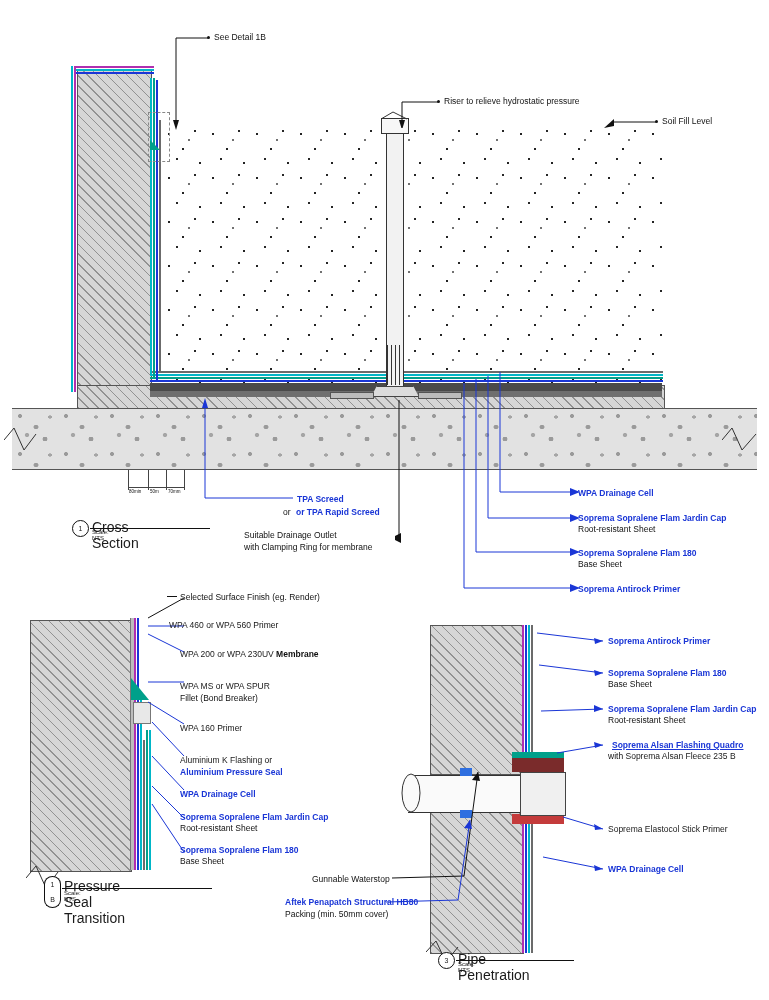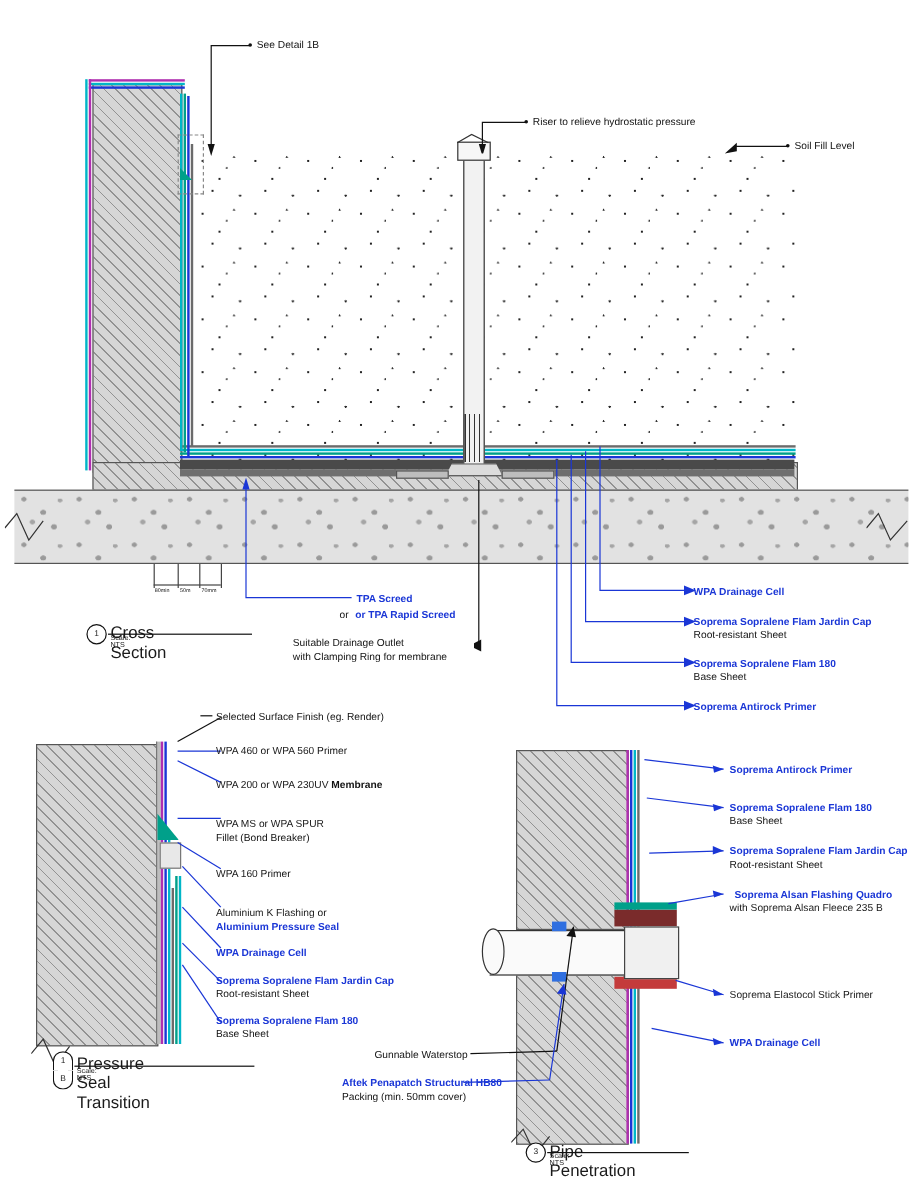--- a/index.html
+++ b/index.html
@@ -222,21 +222,21 @@
     <polyline points="8,112 44,134" fill="none" stroke="#1a36d6" stroke-width="1"></polyline>
     <polyline points="12,132 44,166" fill="none" stroke="#1a36d6" stroke-width="1"></polyline>
     <polyline points="12,166 44,200" fill="none" stroke="#1a36d6" stroke-width="1"></polyline>
     <polyline points="12,196 44,228" fill="none" stroke="#1a36d6" stroke-width="1"></polyline>
     <polyline points="12,214 44,262" fill="none" stroke="#1a36d6" stroke-width="1"></polyline>
   </svg>
   <div class="ln" style="left:167px;top:596px;width:10px;height:1px;background:#111;"></div>
 
   <div class="lbl black" style="left:180px;top:592px;">Selected Surface Finish (eg. Render)</div>
 
-  <div class="lbl" style="left:180px;top:620px;">
+  <div class="lbl" style="left:169px;top:620px;">
     <span class="blue">WPA 460</span><span style="color:#111;font-weight:normal;"> or </span><span class="blue">WPA 560</span><span style="color:#111;font-weight:normal;"> Primer</span>
   </div>
 
   <div class="lbl" style="left:180px;top:649px;">
     <span class="blue">WPA 200</span><span style="color:#111;font-weight:normal;"> or </span><span class="blue">WPA 230UV</span><span style="color:#111;font-weight:bold;margin-top:29px;"> Membrane</span>
   </div>
 
   <div class="lbl" style="left:180px;top:681px;">
     <span class="blue">WPA MS</span><span style="color:#111;font-weight:normal;"> or </span><span class="blue">WPA SPUR</span>
   </div>
@@ -293,21 +293,21 @@
   <div style="position:absolute;left:512px;top:758px;width:52px;height:14px;background:#7a2b2b;"></div>
   <div style="position:absolute;left:512px;top:752px;width:52px;height:6px;background:#00a08a;"></div>
   <div style="position:absolute;left:512px;top:814px;width:52px;height:10px;background:#c43b3b;"></div>
   <div style="position:absolute;left:520px;top:772px;width:44px;height:42px;background:#f0f0f0;border:1px solid #444;"></div>
 
   <div class="lbl blue" style="left:608px;top:636px;">Soprema Antirock Primer</div>
   <div class="lbl blue" style="left:608px;top:668px;">Soprema Sopralene Flam 180</div>
   <div class="lbl black" style="left:608px;top:679px;">Base Sheet</div>
   <div class="lbl blue" style="left:608px;top:704px;">Soprema Sopralene Flam Jardin Cap</div>
   <div class="lbl black" style="left:608px;top:715px;">Root-resistant Sheet</div>
-  <div class="lbl blue" style="left:612px;top:740px;">Soprema Alsan Flashing Quadro</div>
+  <div class="lbl blue" style="left:612px;top:740px;text-decoration:underline;">Soprema Alsan Flashing Quadro</div>
   <div class="lbl" style="left:608px;top:751px;">
     <span style="color:#111;">with </span><span class="blue">Soprema Alsan Fleece 235 B</span>
   </div>
   <div class="lbl" style="left:608px;top:824px;">
     <span class="blue">Soprema Elastocol Stick</span><span style="color:#111;font-weight:normal;"> Primer</span>
   </div>
   <div class="lbl blue" style="left:608px;top:864px;">WPA Drainage Cell</div>
 
   <svg style="position:absolute;left:533px;top:625px;" width="76" height="250">
     <polyline points="4,8 70,16" fill="none" stroke="#1a36d6" stroke-width="1"></polyline>

